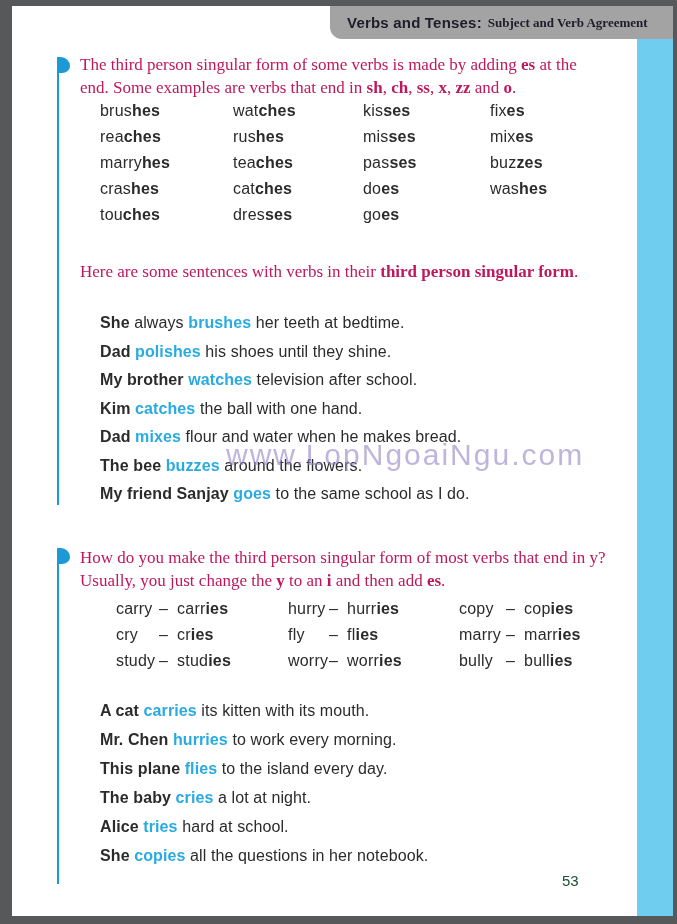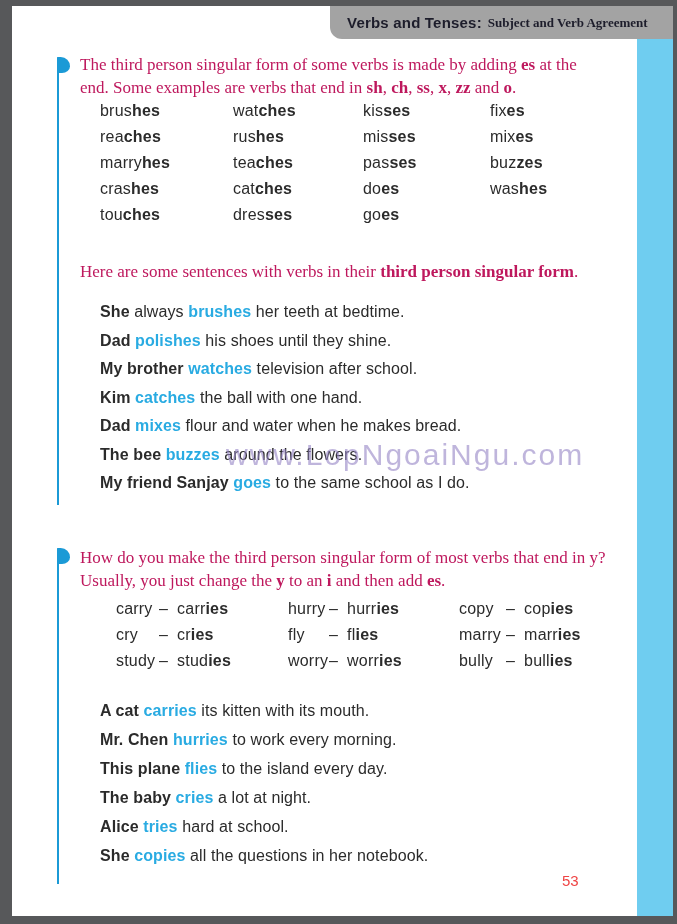--- a/index.html
+++ b/index.html
@@ -66,35 +66,35 @@
   .pairs-grid .pw{display:inline-block;}
   .pairs-grid .col1 .pw{width:43px;}
   .pairs-grid .col2 .pw{width:41px;}
   .pairs-grid .col3 .pw{width:47px;}
   .pairs-grid .dash{margin-right:9px;}
   
   .sents{
     position:absolute;left:88px;
     font-size:16px;color:#2b2b2b;letter-spacing:.1px;
   }
-  .sents1{top:292px;}
+  .sents1{top:303px;}
   .sents1 .sent{line-height:28.5px;}
   .sents2{top:690px;}
   .sents2 .sent{line-height:29px;}
   
   .watermark{
     position:absolute;left:214px;top:432px;
     font-family:Liberation Sans, sans-serif;
     font-size:30px;letter-spacing:2px;
     color:rgba(148,132,197,0.60);
     pointer-events:none;
   }
   .page-num{
     position:absolute;left:550px;top:866px;
-    font-size:15px;color:#ef4444;
+    font-size:15px;color:#14532d;
   }
 </style>
 </head>
 <body>
 
 <div class="page">
 
   <div class="right-bar"></div>
 
   <div class="banner">

